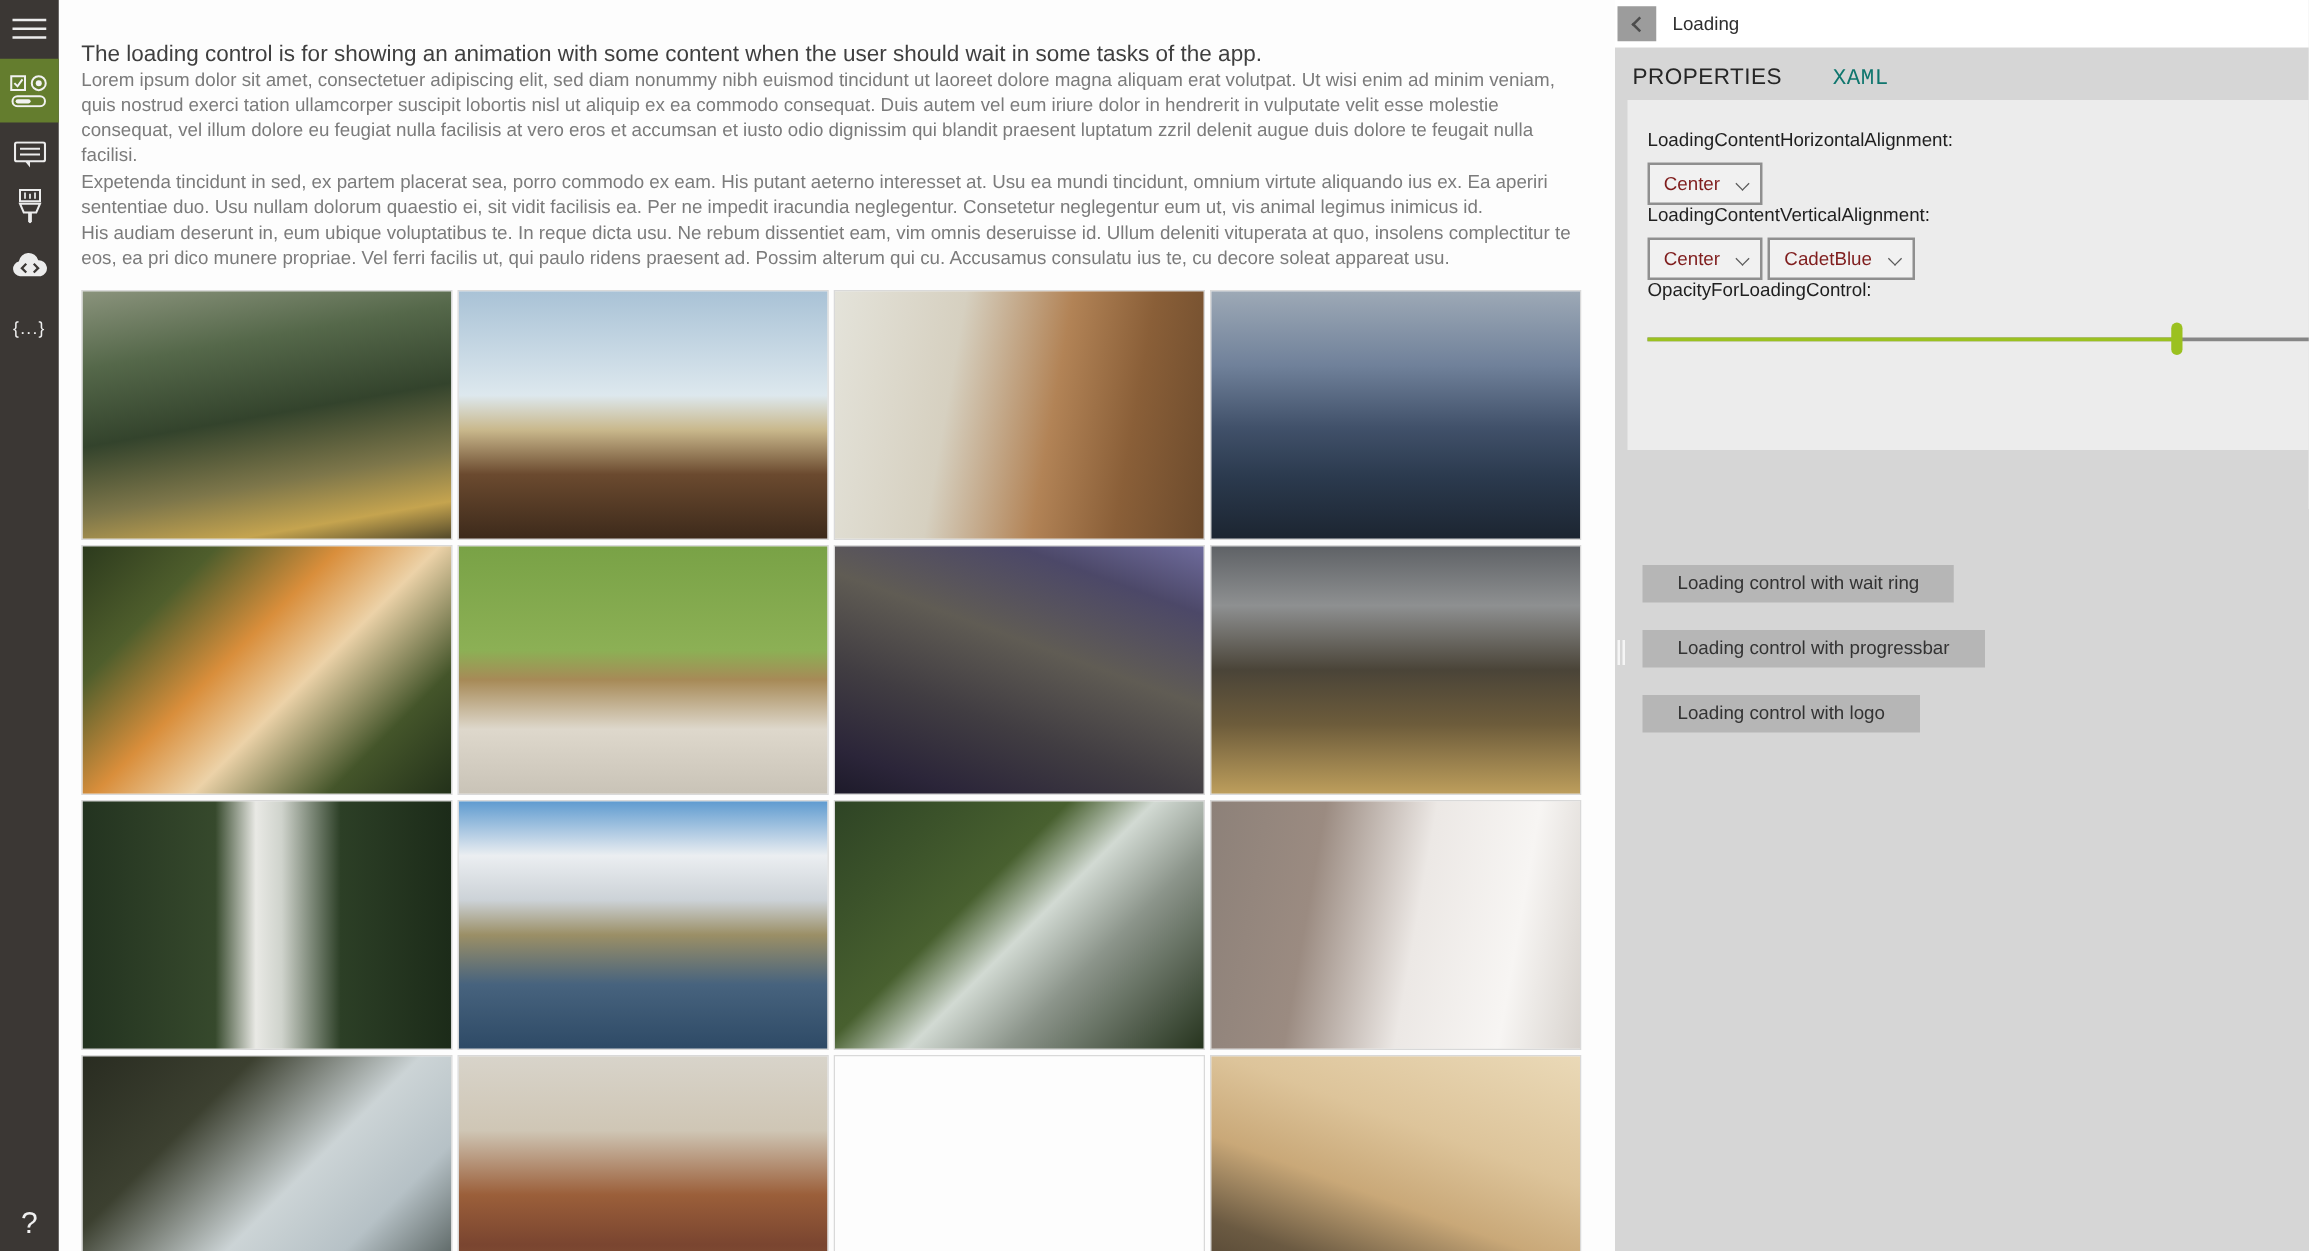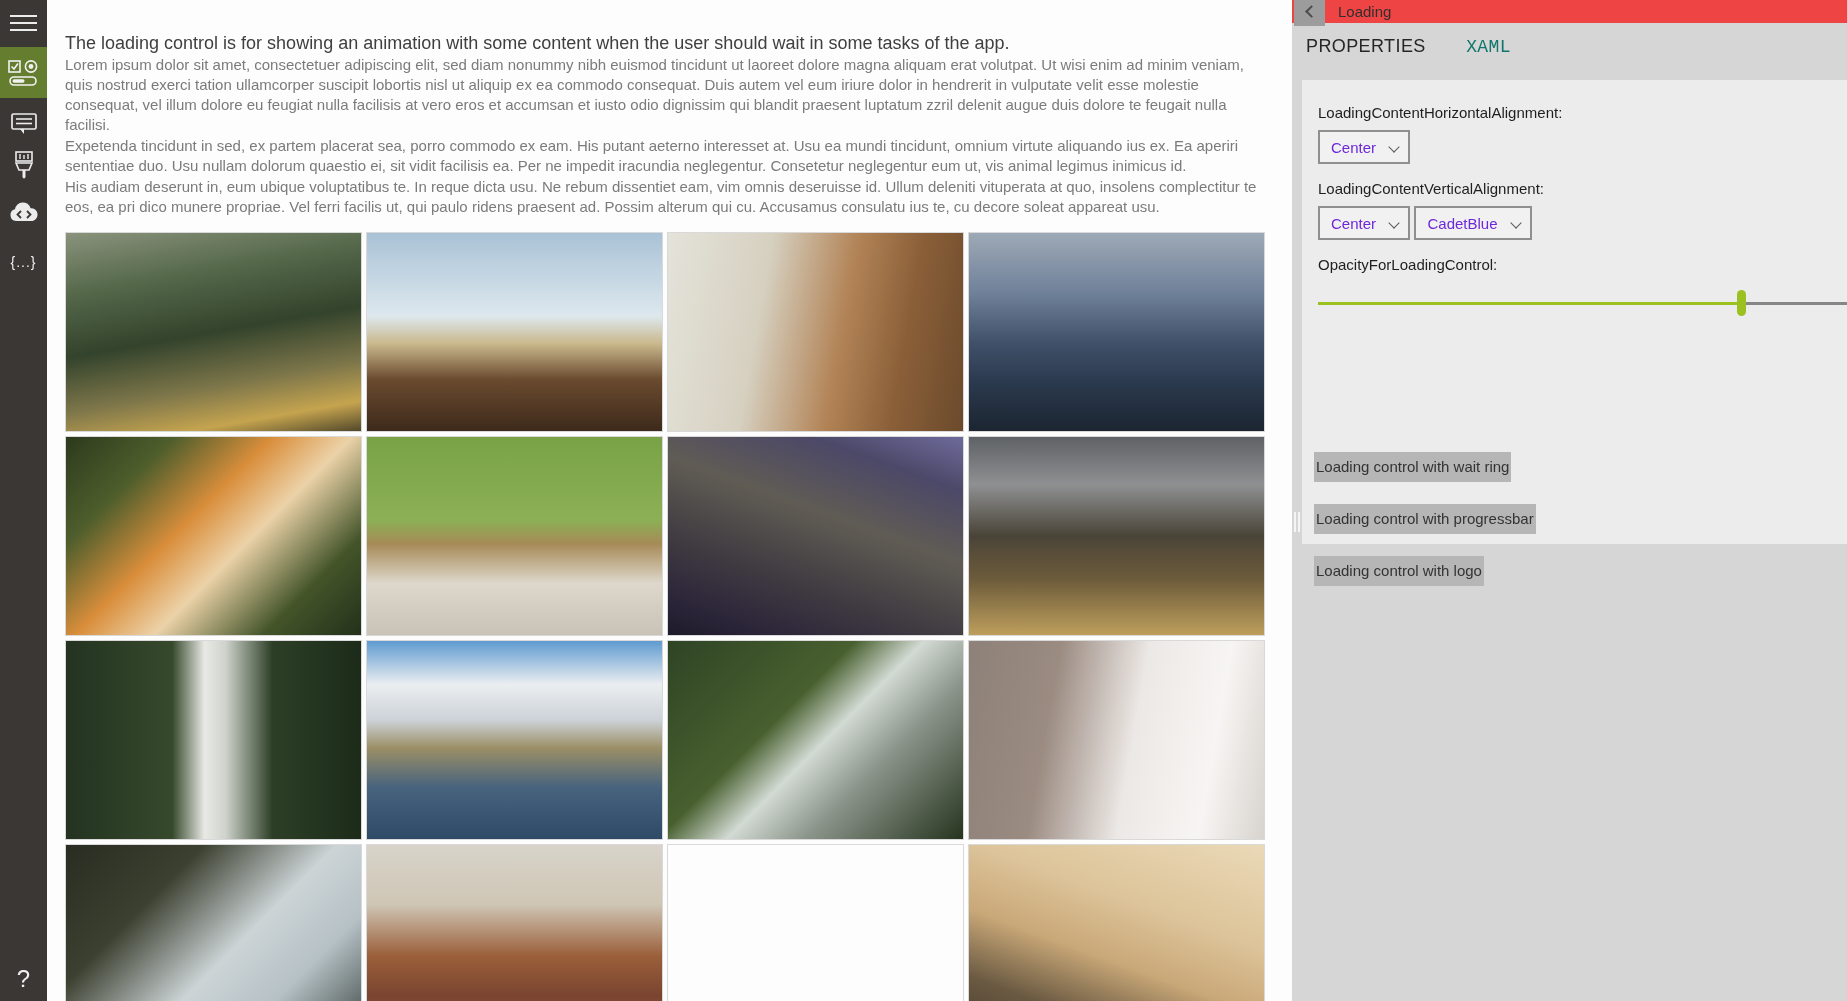--- a/index.html
+++ b/index.html
@@ -23,47 +23,47 @@
 
   
   .main{position:absolute;left:47px;top:0;bottom:0;width:1245px;background:#fdfdfd;padding:0 0 0 18px;overflow:hidden;}
   .main h1{margin:32px 0 0 0;font-size:18px;line-height:22px;font-weight:normal;color:#3f3f3f;width:1210px;}
   .main p{margin:1px 0 0 0;font-size:15px;line-height:20px;color:#7b7b7b;width:1200px;}
   .gallery{margin-top:15px;width:1200px;display:grid;grid-template-columns:repeat(4,1fr);grid-auto-rows:200px;gap:4px;}
   .tile{width:100%;height:200px;border:1px solid #d9d9d9;}
 
   
   .panel{position:absolute;right:0;top:0;bottom:0;width:555px;background:#d6d6d6;z-index:6;}
-  .panel-header{height:23px;background:#ef4444;display:flex;align-items:center;}
+  .panel-header{height:38px;background:#ffffff;display:flex;align-items:center;}
   .back-btn{width:31px;height:28px;margin:2px 0 2px 2px;background:#9c9c9c;border:none;
     display:flex;align-items:center;justify-content:center;cursor:pointer;padding:0;}
   .back-chev{width:9px;height:9px;border-left:2px solid #4c4c4c;border-bottom:2px solid #4c4c4c;
     transform:rotate(45deg);margin-left:3px;}
   .panel-title{margin-left:13px;font-size:15px;color:#2f2f2f;}
   .tabs{padding:13px 0 0 14px;}
   .tab{display:inline-block;margin-right:36px;font-size:18px;letter-spacing:.4px;cursor:pointer;}
   .tab.sel{color:#262626;}
   .tab.unsel{color:#0f766e;font-family:Liberation Mono, monospace;}
 
-  .props-card{position:absolute;left:10px;right:0;top:80px;height:464px;background:#ececec;padding:24px 0 15px 16px;}
+  .props-card{position:absolute;left:10px;right:0;top:80px;height:280px;background:#ececec;padding:24px 0 15px 16px;}
   .prop-label{font-size:15px;color:#1f1f1f;line-height:18px;margin-bottom:8px;}
   .combo{display:inline-flex;align-items:center;height:34px;background:#f1f1f1;border:2px solid #8f8f8f;
-    padding:0 9px 0 11px;margin-bottom:16px;font-size:15px;color:#6d28d9;cursor:pointer;}
+    padding:0 9px 0 11px;margin-bottom:0;font-size:15px;color:#7f1d1d;cursor:pointer;}
   .combo .chev{margin-left:13px;display:inline-block;width:10px;height:10px;position:relative;}
   .combo .chev::before{content:"";position:absolute;left:1px;top:1px;width:7px;height:7px;
     border-right:1.6px solid #5a5a5a;border-bottom:1.6px solid #5a5a5a;transform:rotate(45deg);}
 
   .slider-row{position:relative;margin-top:14px;height:30px;margin-right:0;}
   .slider-track{position:absolute;left:0;right:0;top:14px;height:3px;background:#868686;}
   .slider-fill{position:absolute;left:0;top:14px;height:3px;background:#9bc120;}
   .slider-thumb{position:absolute;top:2px;width:9px;height:26px;border-radius:4.5px;background:#9bc120;cursor:pointer;}
 
   .panel-buttons{position:absolute;left:22px;top:452px;}
   .pbtn{display:block;background:#b6b6b6;border:none;color:#333;font-size:15px;
-    font-family:"Liberation Sans",sans-serif;padding:0 2px;height:30px;line-height:30px;
+    font-family:"Liberation Sans",sans-serif;padding:0 28px;height:30px;line-height:30px;
     margin-bottom:22px;cursor:pointer;white-space:nowrap;}
 
   .splitter{position:absolute;left:2px;top:512px;display:flex;gap:2px;cursor:col-resize;}
   .splitter i{display:block;width:2px;height:20px;background:#f5f5f5;}
 
   svg{display:block;}
 </style>
 </head>
 <body>
 

